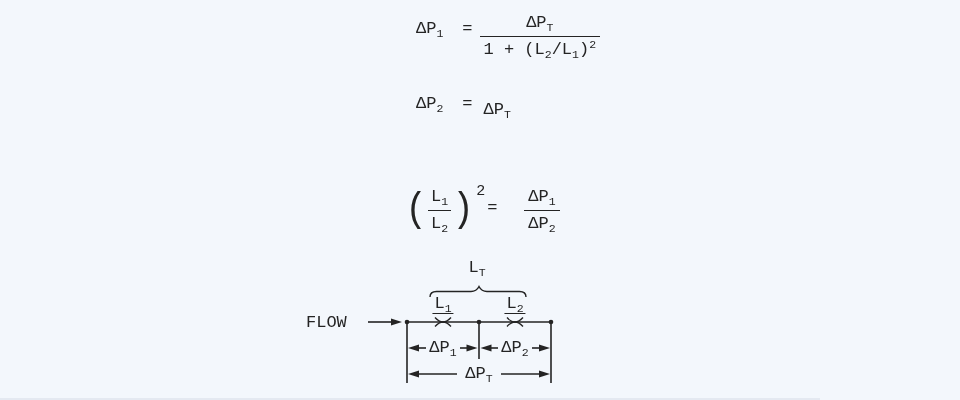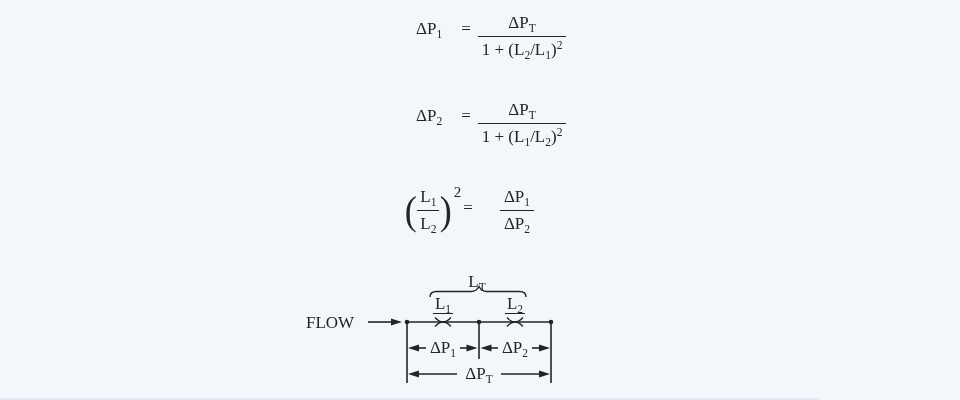--- a/index.html
+++ b/index.html
@@ -7,21 +7,21 @@
     --ink:#242424;
     --edge:#e4e9f1;
   }
   *{margin:0;padding:0;box-sizing:border-box;}
   html,body{background:var(--bg);}
   .stage{
     position:relative;
     width:820px;height:400px;
     background:var(--bg);
     overflow:hidden;
-    font-family:Liberation Serif, serif;
+    font-family:Liberation Mono, monospace;
     color:var(--ink);
   }
   sub{
     font-size:11.5px;
     position:relative;top:4px;
     line-height:0;vertical-align:baseline;
   }
   sup{
     font-size:11.5px;
     position:relative;top:-6px;
@@ -82,21 +82,20 @@
       <span class="num"><span>ΔP</span><sub>T</sub></span>
       <span class="den"><span>1 + (L</span><sub>2</sub><span>/L</span><sub>1</sub><span>)</span><sup>2</sup></span>
     </span>
   </div>
 
   <div class="formula" style="left:416px;top:100px;">
     <span class="raised"><span>ΔP</span><sub>2</sub></span>
     <span class="eq raised">=</span>
     <span class="frac">
       <span class="num"><span>ΔP</span><sub>T</sub></span>
-      <span class="den"><span>1 + (L</span><sub>1</sub><span>/L</span><sub>2</sub><span>)</span><sup>2</sup></span>
     </span>
   </div>
 
   <div class="formula" style="left:404px;top:187px;">
     <span class="paren">(</span>
     <span class="frac tight">
       <span class="num"><span>L</span><sub>1</sub></span>
       <span class="den"><span>L</span><sub>2</sub></span>
     </span>
     <span class="paren">)</span>
@@ -138,21 +137,21 @@
         <path d="M108,93 L119,89.6 L119,96.4 Z"></path>
         <path d="M177.5,93 L166.5,89.6 L166.5,96.4 Z"></path>
         <path d="M180.5,93 L191.5,89.6 L191.5,96.4 Z"></path>
         <path d="M250,93 L239,89.6 L239,96.4 Z"></path>
         <path d="M108,119 L119,115.6 L119,122.4 Z"></path>
         <path d="M250,119 L239,115.6 L239,122.4 Z"></path>
       </g>
     </svg>
 
     <div class="dlabel no-center" style="left:6px;top:59px;">FLOW</div>
-    <div class="dlabel" style="left:177px;top:18px;"><span>L</span><sub>T</sub></div>
+    <div class="dlabel" style="left:177px;top:4px;"><span>L</span><sub>T</sub></div>
     <div class="dlabel underlined" style="left:143px;top:40px;"><span>L</span><sub>1</sub></div>
     <div class="dlabel underlined" style="left:215px;top:40px;"><span>L</span><sub>2</sub></div>
     <div class="dlabel" style="left:143px;top:84px;"><span>ΔP</span><sub>1</sub></div>
     <div class="dlabel" style="left:215px;top:84px;"><span>ΔP</span><sub>2</sub></div>
     <div class="dlabel" style="left:179px;top:110px;"><span>ΔP</span><sub>T</sub></div>
   </div>
 
   <div class="bottom-edge"></div>
 </div>
 

